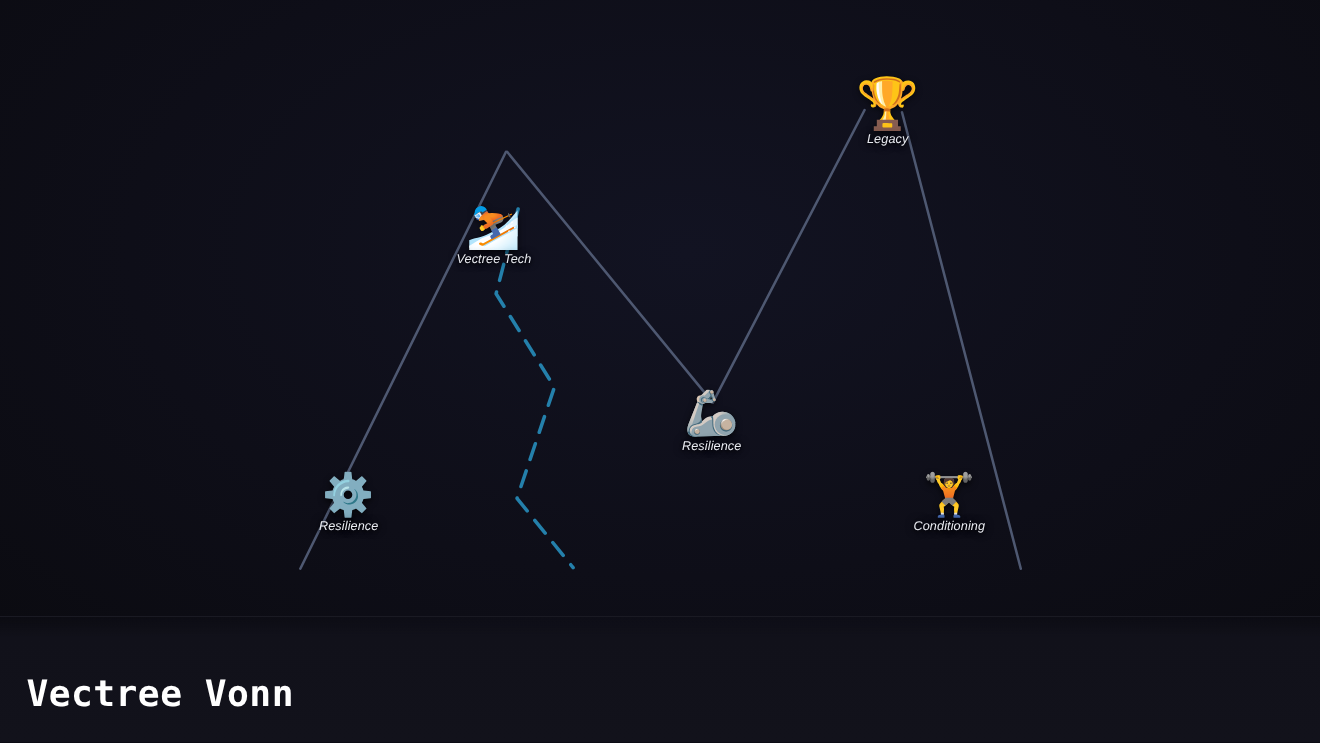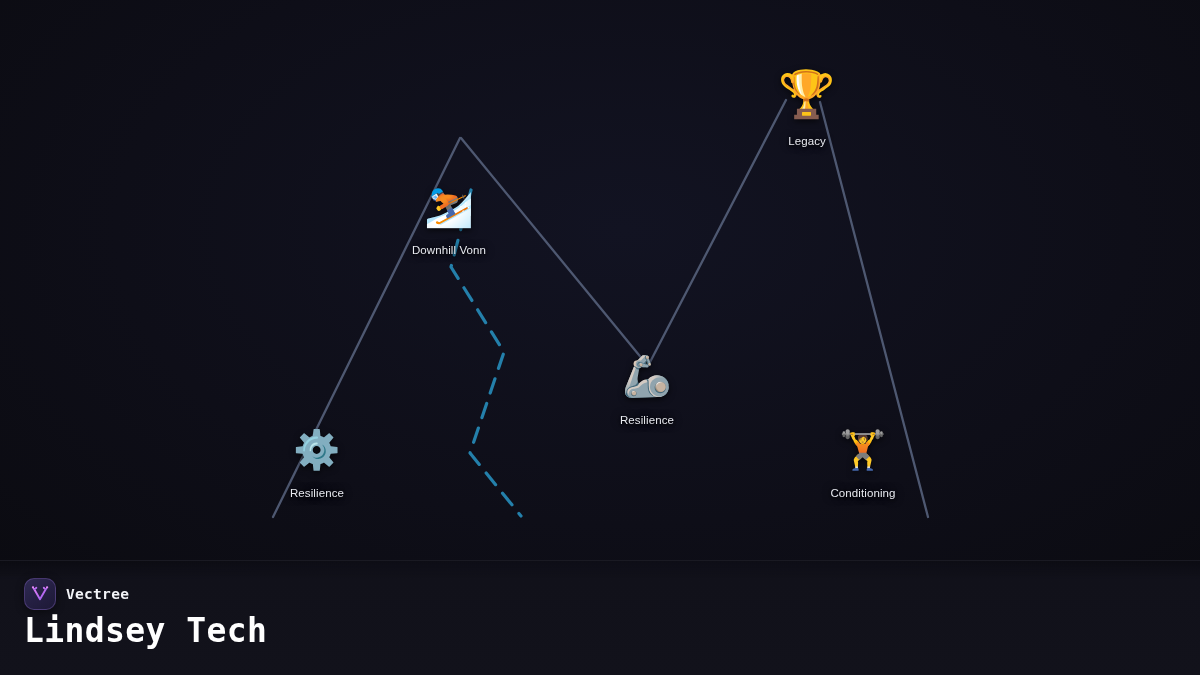--- a/index.html
+++ b/index.html
@@ -45,27 +45,28 @@
     user-select: none;
   }
   .node-icon {
     display: block;
     line-height: 1;
     font-family: "DejaVu Sans", "Liberation Sans", sans-serif;
     text-shadow: 0 2px 6px rgba(0,0,0,0.65);
   }
   .node-label {
     display: block;
-    margin-top: 18px;
+    margin-top: 4px;
     color: #e8eaf0;
     font-size: 11.5px;
     letter-spacing: 0.1px;
     line-height: 1.2;
     text-shadow: 0 1px 3px rgba(0,0,0,0.95), 0 0 8px rgba(8,8,14,0.9);
     white-space: nowrap;
+    font-style: italic;
   }
 
   .node.size-lg .node-icon { font-size: 46px; }
   .node.size-md .node-icon { font-size: 40px; }
   .node.size-sm .node-icon { font-size: 38px; }
 
   
   .footer {
     position: absolute;
     left: 0;
@@ -141,57 +142,37 @@
           <polyline points="471,190 451,267 504,352 470,453 521,516" fill="none" stroke-linecap="round" stroke-linejoin="round" stroke="#2480ab" stroke-width="3.2" stroke-dasharray="15 11"></polyline>
         </g>
     </svg>
     <div id="node-layer">
         <div class="node size-lg" style="left: 807px; top: 71px;">
           <span class="node-icon">🏆</span>
           <span class="node-label">Legacy</span>
         </div>
         <div class="node size-md" style="left: 449px; top: 186px;">
           <span class="node-icon">⛷️</span>
-          <span class="node-label">Downhill Vonn</span>
+          <span class="node-label">Vectree Tech</span>
         </div>
         <div class="node size-md" style="left: 647px; top: 356px;">
           <span class="node-icon">🦾</span>
           <span class="node-label">Resilience</span>
         </div>
         <div class="node size-sm" style="left: 317px; top: 431px;">
           <span class="node-icon">⚙️</span>
           <span class="node-label">Resilience</span>
         </div>
         <div class="node size-sm" style="left: 863px; top: 431px;">
           <span class="node-icon">🏋️</span>
           <span class="node-label">Conditioning</span>
         </div>
       </div>
   </div>
 
   <div class="footer">
 
-    <div class="brand-row">
-      <div class="brand-badge">
-        <svg width="20" height="20" viewBox="0 0 20 20" aria-hidden="true">
-          <defs>
-            <linearGradient id="vgrad" x1="0" y1="0" x2="1" y2="1">
-              <stop offset="0%" stop-color="#e07ef5"></stop>
-              <stop offset="100%" stop-color="#9a5cf0"></stop>
-            </linearGradient>
-          </defs>
-          <path d="M4.4 5.6 L10 15.2 L15.6 5.6" fill="none" stroke="url(#vgrad)" stroke-width="1.9" stroke-linecap="round" stroke-linejoin="round"></path>
-          <path d="M4.4 5.6 L3.0 3.6 M4.4 5.6 L6.1 3.9" fill="none" stroke="url(#vgrad)" stroke-width="1.4" stroke-linecap="round"></path>
-          <path d="M15.6 5.6 L14.0 3.9 M15.6 5.6 L17.0 3.6" fill="none" stroke="url(#vgrad)" stroke-width="1.4" stroke-linecap="round"></path>
-          <circle cx="3.0" cy="3.3" r="1.15" fill="#e489f7"></circle>
-          <circle cx="6.3" cy="3.7" r="0.95" fill="#c06ef2"></circle>
-          <circle cx="13.8" cy="3.7" r="0.95" fill="#c06ef2"></circle>
-          <circle cx="17.1" cy="3.3" r="1.15" fill="#e489f7"></circle>
-        </svg>
-      </div>
-      <span class="brand-name">Vectree</span>
-    </div>
 
-    <div class="person-title">Lindsey Tech</div>
+    <div class="person-title">Vectree Vonn</div>
 
   </div>
 
 </div>
 
 </body></html>

